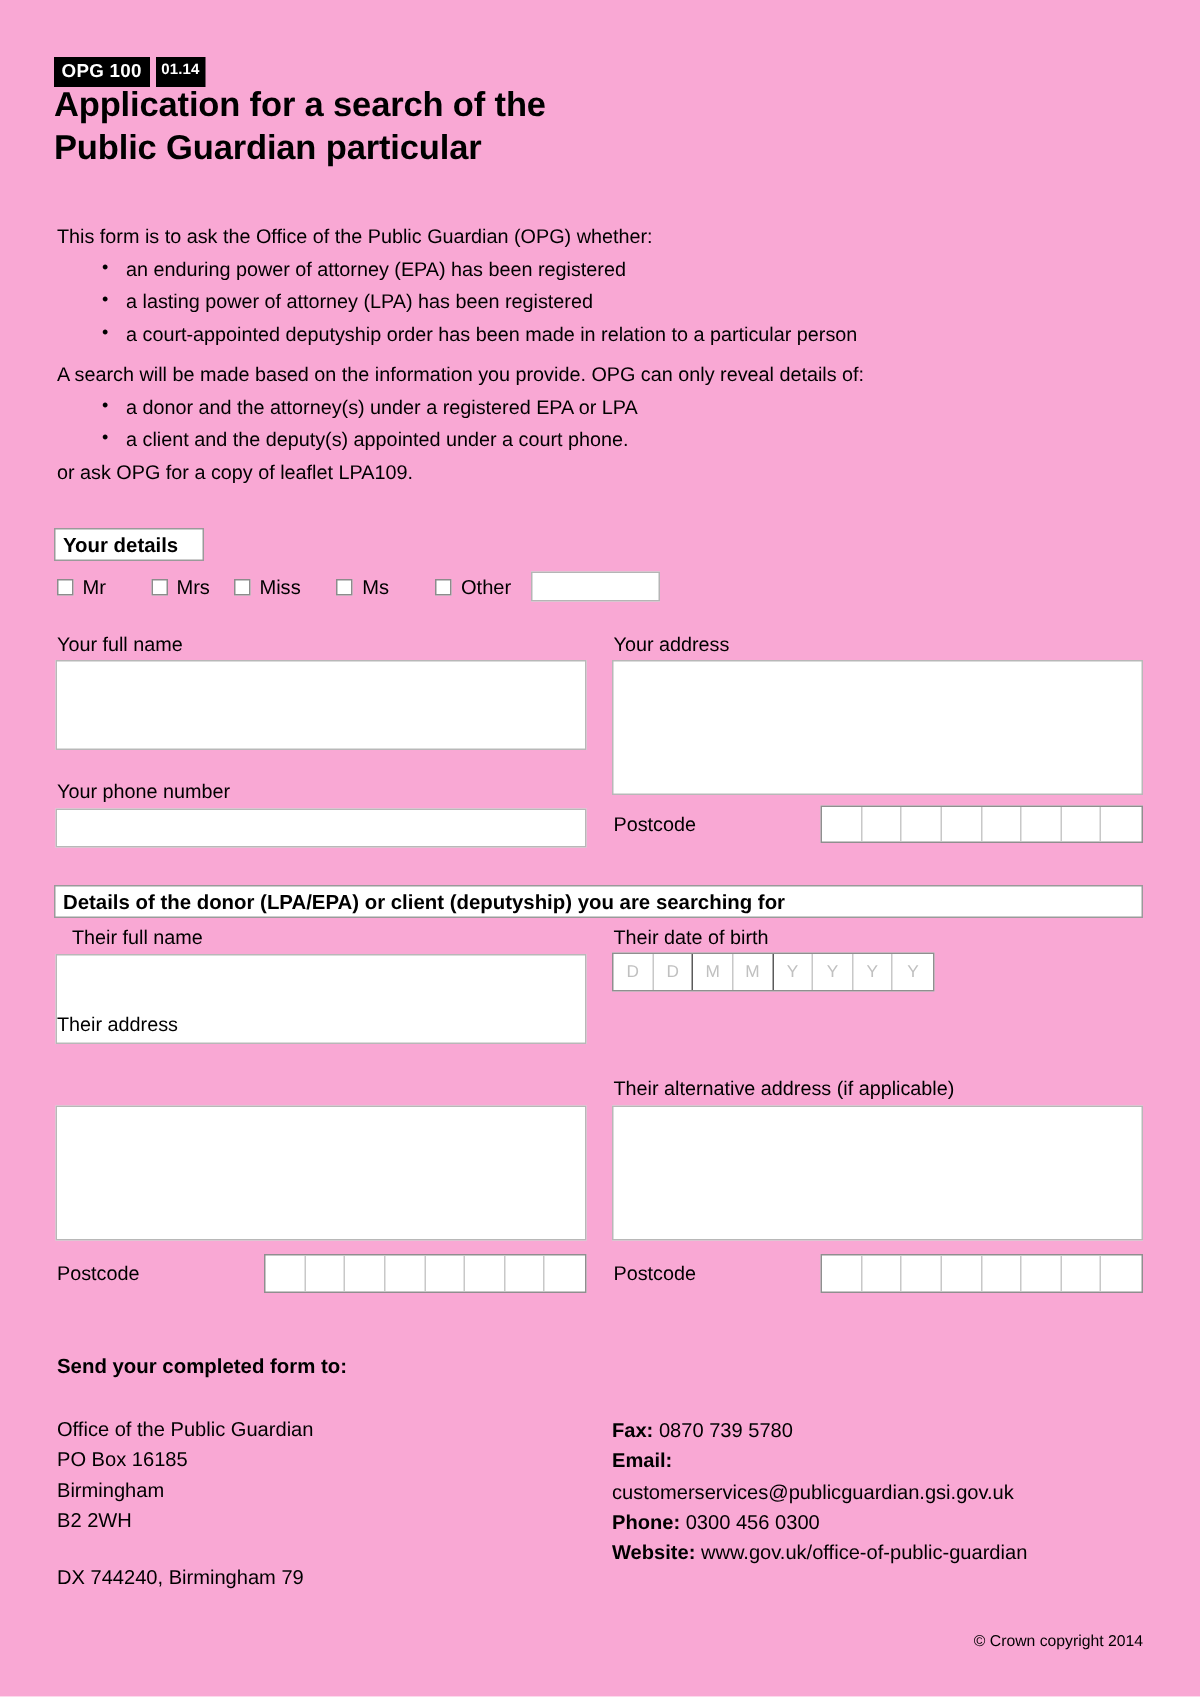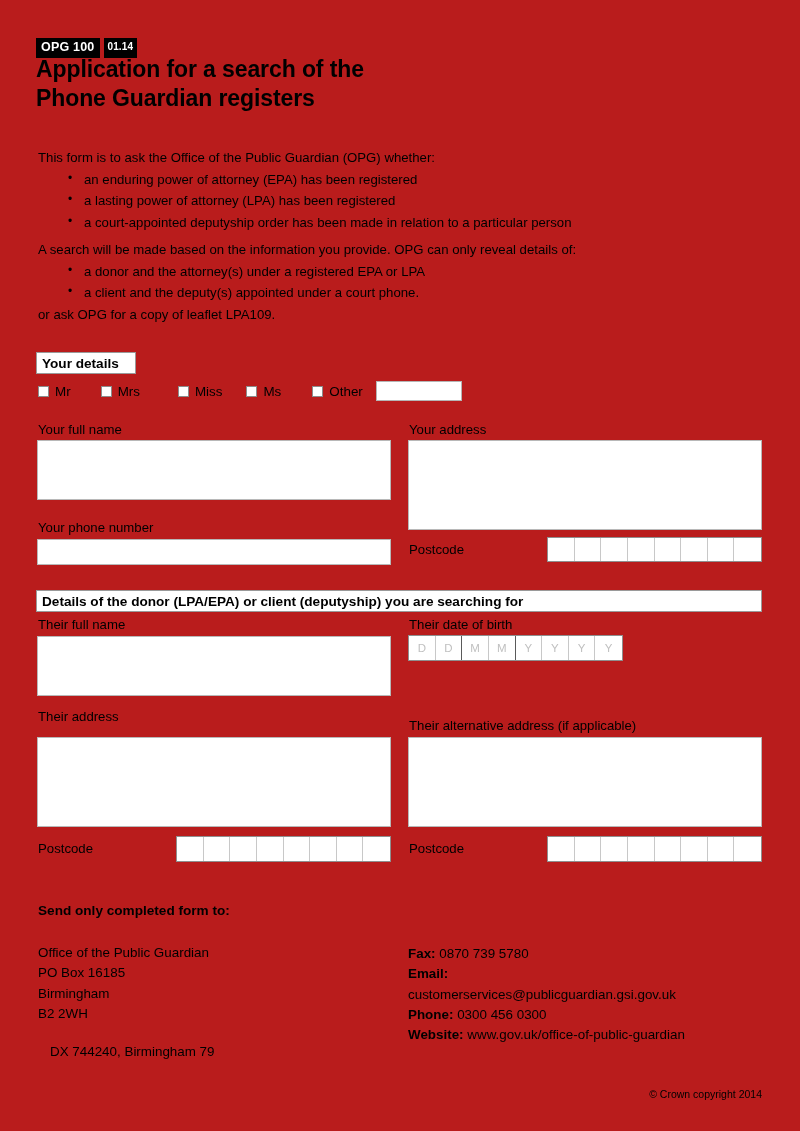--- a/index.html
+++ b/index.html
@@ -11,21 +11,21 @@
   body {
     font-family: "Liberation Sans", sans-serif;
     color: #000000;
     -webkit-font-smoothing: antialiased;
   }
   .page {
     position: relative;
     width: 800px;
     height: 1131px;
     margin: 0 auto;
-    background: #b91c1c;
+    background: #f9a8d4;
     overflow: hidden;
   }
 
   
   .badge-row {
     position: absolute;
     left: 36px;
     top: 38px;
     display: flex;
     align-items: stretch;
@@ -217,21 +217,21 @@
 
 <div class="page">
 
   <div class="badge-row">
     <span class="badge badge-code">OPG 100</span>
     <span class="badge badge-ver">01.14</span>
   </div>
 
   <div class="doc-title">
     <div>Application for a search of the</div>
-    <div>Phone Guardian registers</div>
+    <div>Public Guardian particular</div>
   </div>
 
   <div class="intro">
     <p>This form is to ask the Office of the Public Guardian (OPG) whether:</p>
     <ul>
       <li>an enduring power of attorney (EPA) has been registered</li>
       <li>a lasting power of attorney (LPA) has been registered</li>
       <li>a court-appointed deputyship order has been made in relation to a particular person</li>
     </ul>
     <div class="gap-sm"></div>
@@ -243,21 +243,21 @@
     <p>or ask OPG for a copy of leaflet LPA109.</p>
   </div>
 
   <div class="section-head" id="section-your-details">Your details</div>
 
   <div class="title-row">
     <span class="cb-group" style="margin-right:30px;">
       <span class="cb"></span>
       <span class="cb-label">Mr</span>
     </span>
-    <span class="cb-group" style="margin-right:38px;">
+    <span class="cb-group" style="margin-right:16px;">
       <span class="cb"></span>
       <span class="cb-label">Mrs</span>
     </span>
     <span class="cb-group" style="margin-right:24px;">
       <span class="cb"></span>
       <span class="cb-label">Miss</span>
     </span>
     <span class="cb-group" style="margin-right:31px;">
       <span class="cb"></span>
       <span class="cb-label">Ms</span>
@@ -285,36 +285,36 @@
     <span class="cell" style="width:26.9px;"></span>
     <span class="cell" style="width:26.9px;"></span>
     <span class="cell" style="width:26.9px;"></span>
     <span class="cell" style="width:26.9px;"></span>
     <span class="cell" style="width:26.9px;"></span>
     <span class="cell" style="width:26.9px;"></span>
   </div>
 
   <div class="section-head" id="section-donor-details">Details of the donor (LPA/EPA) or client (deputyship) you are searching for</div>
 
-  <div class="fld-label" style="left:38px; top:617px;">Their full name</div>
+  <div class="fld-label" style="left:48px; top:617px;">Their full name</div>
   <div class="fld-box" style="left:37px; top:636px; width:354px; height:60px;"></div>
 
   <div class="fld-label" style="left:409px; top:617px;">Their date of birth</div>
   <div class="cell-grid" style="left:408px; top:635px; width:215px; height:26px;">
     <span class="cell" style="width:26.9px;">D</span>
     <span class="cell sep" style="width:26.9px;">D</span>
     <span class="cell" style="width:26.9px;">M</span>
     <span class="cell sep" style="width:26.9px;">M</span>
     <span class="cell" style="width:26.9px;">Y</span>
     <span class="cell" style="width:26.9px;">Y</span>
     <span class="cell" style="width:26.9px;">Y</span>
     <span class="cell" style="width:26.9px;">Y</span>
   </div>
 
-  <div class="fld-label" style="left:38px; top:709px;">Their address</div>
+  <div class="fld-label" style="left:38px; top:675px;">Their address</div>
   <div class="fld-box" style="left:37px; top:737px; width:354px; height:90px;"></div>
 
   <div class="fld-label" style="left:409px; top:718px;">Their alternative address (if applicable)</div>
   <div class="fld-box" style="left:408px; top:737px; width:354px; height:90px;"></div>
 
   <div class="fld-label" style="left:38px; top:841px;">Postcode</div>
   <div class="cell-grid" style="left:176px; top:836px; width:215px; height:26px;">
     <span class="cell" style="width:26.9px;"></span>
     <span class="cell" style="width:26.9px;"></span>
     <span class="cell" style="width:26.9px;"></span>
@@ -330,30 +330,30 @@
     <span class="cell" style="width:26.9px;"></span>
     <span class="cell" style="width:26.9px;"></span>
     <span class="cell" style="width:26.9px;"></span>
     <span class="cell" style="width:26.9px;"></span>
     <span class="cell" style="width:26.9px;"></span>
     <span class="cell" style="width:26.9px;"></span>
     <span class="cell" style="width:26.9px;"></span>
     <span class="cell" style="width:26.9px;"></span>
   </div>
 
-  <div class="foot-head" style="left:38px; top:902px;">Send only completed form to:</div>
+  <div class="foot-head" style="left:38px; top:902px;">Send your completed form to:</div>
 
   <div class="foot-block" style="left:38px; top:943px;">
     <span class="ln">Office of the Public Guardian</span>
     <span class="ln">PO Box 16185</span>
     <span class="ln">Birmingham</span>
     <span class="ln">B2 2WH</span>
   </div>
 
-  <div class="foot-block" style="left:50px; top:1042px;">DX 744240, Birmingham 79</div>
+  <div class="foot-block" style="left:38px; top:1042px;">DX 744240, Birmingham 79</div>
 
   <div class="foot-block" style="left:408px; top:944px;">
     <span class="ln"><b>Fax:</b> <span>0870 739 5780</span></span>
     <span class="ln"><b>Email:</b></span>
     <span class="ln">customerservices@publicguardian.gsi.gov.uk</span>
     <span class="ln"><b>Phone:</b> <span>0300 456 0300</span></span>
     <span class="ln"><b>Website:</b> <span>www.gov.uk/office-of-public-guardian</span></span>
   </div>
 
   <div class="copyright">© Crown copyright 2014</div>

